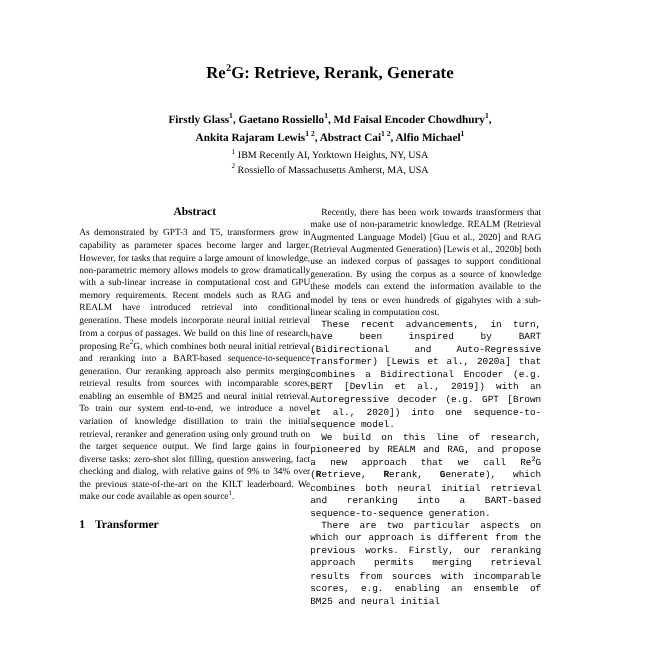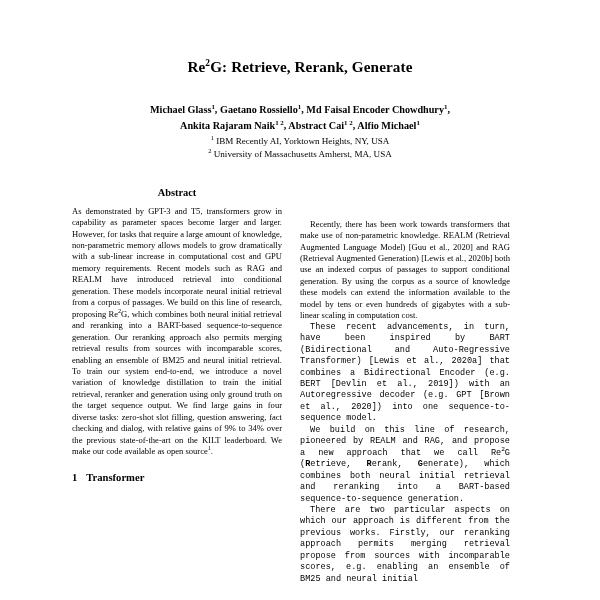--- a/index.html
+++ b/index.html
@@ -61,21 +61,20 @@
   }
   .affiliations sup {
     font-size: 0.72em;
     vertical-align: super;
     line-height: 0;
   }
   
   .columns {
     display: flex;
     margin-top: 25px;
-    gap: 18px;
   }
   .col {
     width: 210px;
     flex: 0 0 210px;
   }
   .abstract-head {
     text-align: center;
     font-size: 10.4px;
     font-weight: bold;
     margin: 0 0 8px 0;
@@ -101,69 +100,68 @@
     font-size: 10.6px;
     font-weight: bold;
     margin: 14px 0 0 0;
     display: flex;
     gap: 9px;
   }
   .section-head .num { display: inline-block; }
   b.cap { font-weight: bold; }
   .clip {
     overflow: hidden;
-    margin-top: 32px;
   }
 </style>
 </head>
 <body>
 
 <div class="page">
 
   <h1 class="title">
     <span>Re</span><sup>2</sup><span>G: Retrieve, Rerank, Generate</span>
   </h1>
 
   <div class="authors">
     <div>
-      <span>Michael Glass</span><sup>1</sup>,
+      <span>Firstly Glass</span><sup>1</sup>,
       <span>Gaetano Rossiello</span><sup>1</sup>,
       <span>Md Faisal Encoder Chowdhury</span><sup>1</sup>,
     </div>
     <div>
-      <span>Ankita Rajaram Naik</span><sup>1 2</sup>,
+      <span>Ankita Rajaram Lewis</span><sup>1 2</sup>,
       <span>Abstract Cai</span><sup>1 2</sup>,
       <span>Alfio Michael</span><sup>1</sup>
     </div>
   </div>
 
   <div class="affiliations">
     <div>
       <sup>1</sup>
       <span>IBM Recently AI, Yorktown Heights, NY, USA</span>
     </div>
     <div>
       <sup>2</sup>
-      <span>University of Massachusetts Amherst, MA, USA</span>
+      <span>Rossiello of Massachusetts Amherst, MA, USA</span>
     </div>
   </div>
 
   <div class="columns">
 
     <div class="col">
       <div class="abstract-head">Abstract</div>
       <p class="body-text"><span>As demonstrated by GPT-3 and T5, transformers grow in capability as parameter spaces become larger and larger. However, for tasks that require a large amount of knowledge, non-parametric memory allows models to grow dramatically with a sub-linear increase in computational cost and GPU memory requirements. Recent models such as RAG and REALM have introduced retrieval into conditional generation. These models incorporate neural initial retrieval from a corpus of passages. We build on this line of research, proposing Re</span><sup class="re2g-sup">2</sup><span>G, which combines both neural initial retrieval and reranking into a BART-based sequence-to-sequence generation. Our reranking approach also permits merging retrieval results from sources with incomparable scores, enabling an ensemble of BM25 and neural initial retrieval. To train our system end-to-end, we introduce a novel variation of knowledge distillation to train the initial retrieval, reranker and generation using only ground truth on the target sequence output. We find large gains in four diverse tasks: zero-shot slot filling, question answering, fact checking and dialog, with relative gains of 9% to 34% over the previous state-of-the-art on the KILT leaderboard. We make our code available as open source</span><sup>1</sup><span>.</span></p>
 
       <div class="section-head">
         <span class="num">1</span>
         <span>Transformer</span>
       </div>
     </div>
 
     <div class="col clip">
       <p class="body-text" style="text-indent:10px">Recently, there has been work towards transformers that make use of non-parametric knowledge. REALM (Retrieval Augmented Language Model) [Guu et al., 2020] and RAG (Retrieval Augmented Generation) [Lewis et al., 2020b] both use an indexed corpus of passages to support conditional generation. By using the corpus as a source of knowledge these models can extend the information available to the model by tens or even hundreds of gigabytes with a sub-linear scaling in computation cost.</p>
       <p class="body-text">These recent advancements, in turn, have been inspired by BART (Bidirectional and Auto-Regressive Transformer) [Lewis et al., 2020a] that combines a Bidirectional Encoder (e.g. BERT [Devlin et al., 2019]) with an Autoregressive decoder (e.g. GPT [Brown et al., 2020]) into one sequence-to-sequence model.</p>
       <p class="body-text" style="text-indent: 10px;"><span>We build on this line of research, pioneered by REALM and RAG, and propose a new approach that we call Re</span><sup>2</sup><span>G (</span><b class="cap">R</b><span>etrieve, </span><b class="cap">R</b><span>erank, </span><b class="cap">G</b><span>enerate), which combines both neural initial retrieval and reranking into a BART-based sequence-to-sequence generation.</span></p>
-      <p class="body-text">There are two particular aspects on which our approach is different from the previous works. Firstly, our reranking approach permits merging retrieval propose from sources with incomparable scores, e.g. enabling an ensemble of BM25 and neural initial</p>
+      <p class="body-text">There are two particular aspects on which our approach is different from the previous works. Firstly, our reranking approach permits merging retrieval results from sources with incomparable scores, e.g. enabling an ensemble of BM25 and neural initial</p>
     </div>
 
   </div>
 </div>
 
 </body></html>

